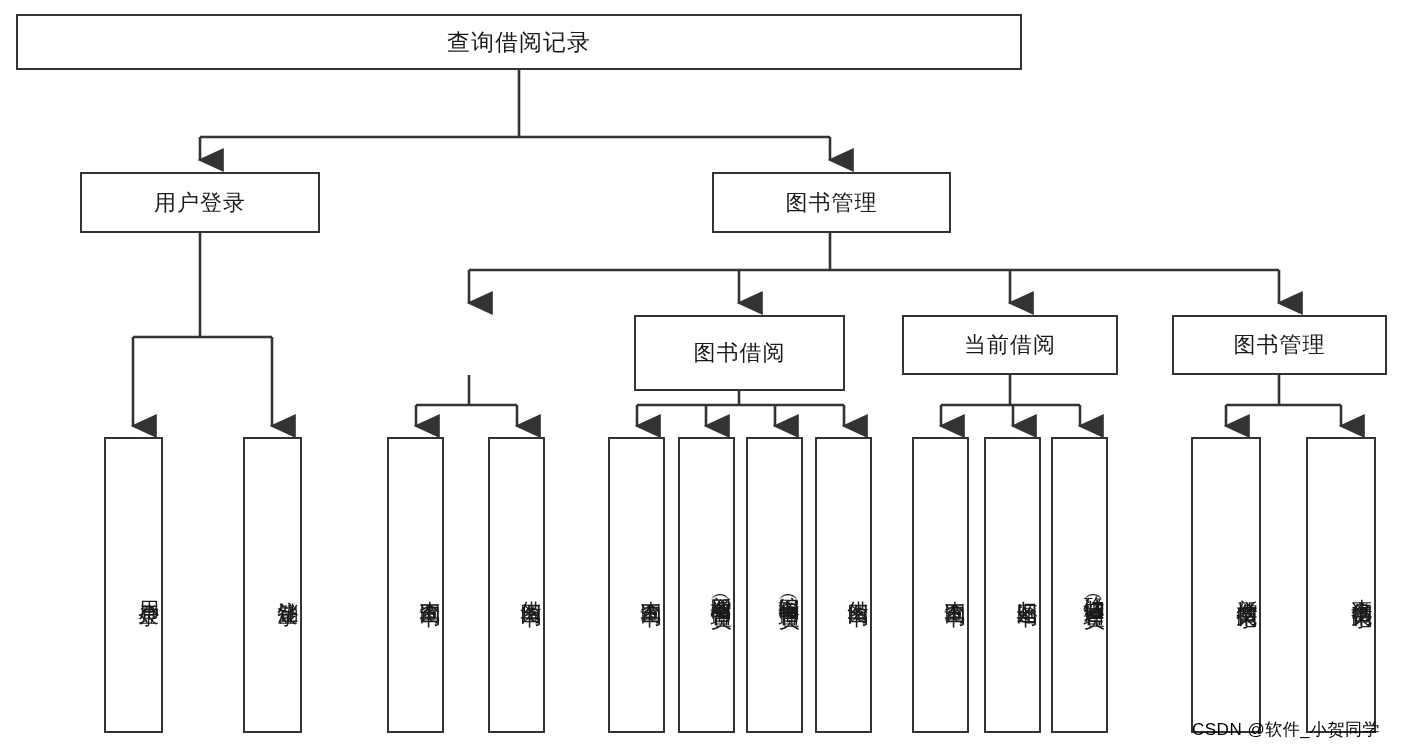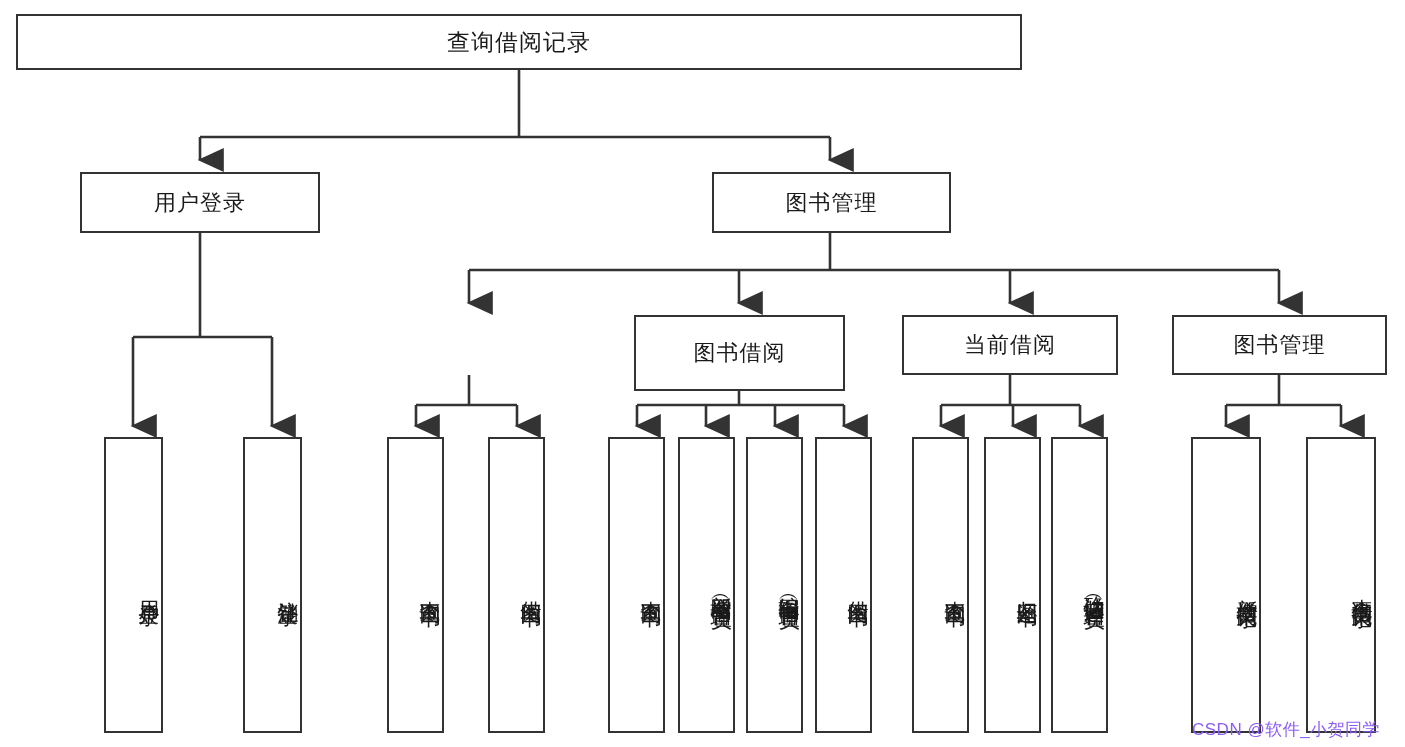--- a/index.html
+++ b/index.html
@@ -56,21 +56,21 @@
     align-items: flex-start;
     justify-content: center;
     padding-top: 6px;
   }
   .node.v.tall {
     align-items: flex-start;
   }
   .watermark {
     position: absolute;
     font-size: 17px;
-    color: #8b5cf6;
+    color: #000000;
     white-space: nowrap;
     z-index: 5;
     letter-spacing: 0.5px;
   }
 </style>
 </head>
 <body>
 
 <div id="canvas">
 

